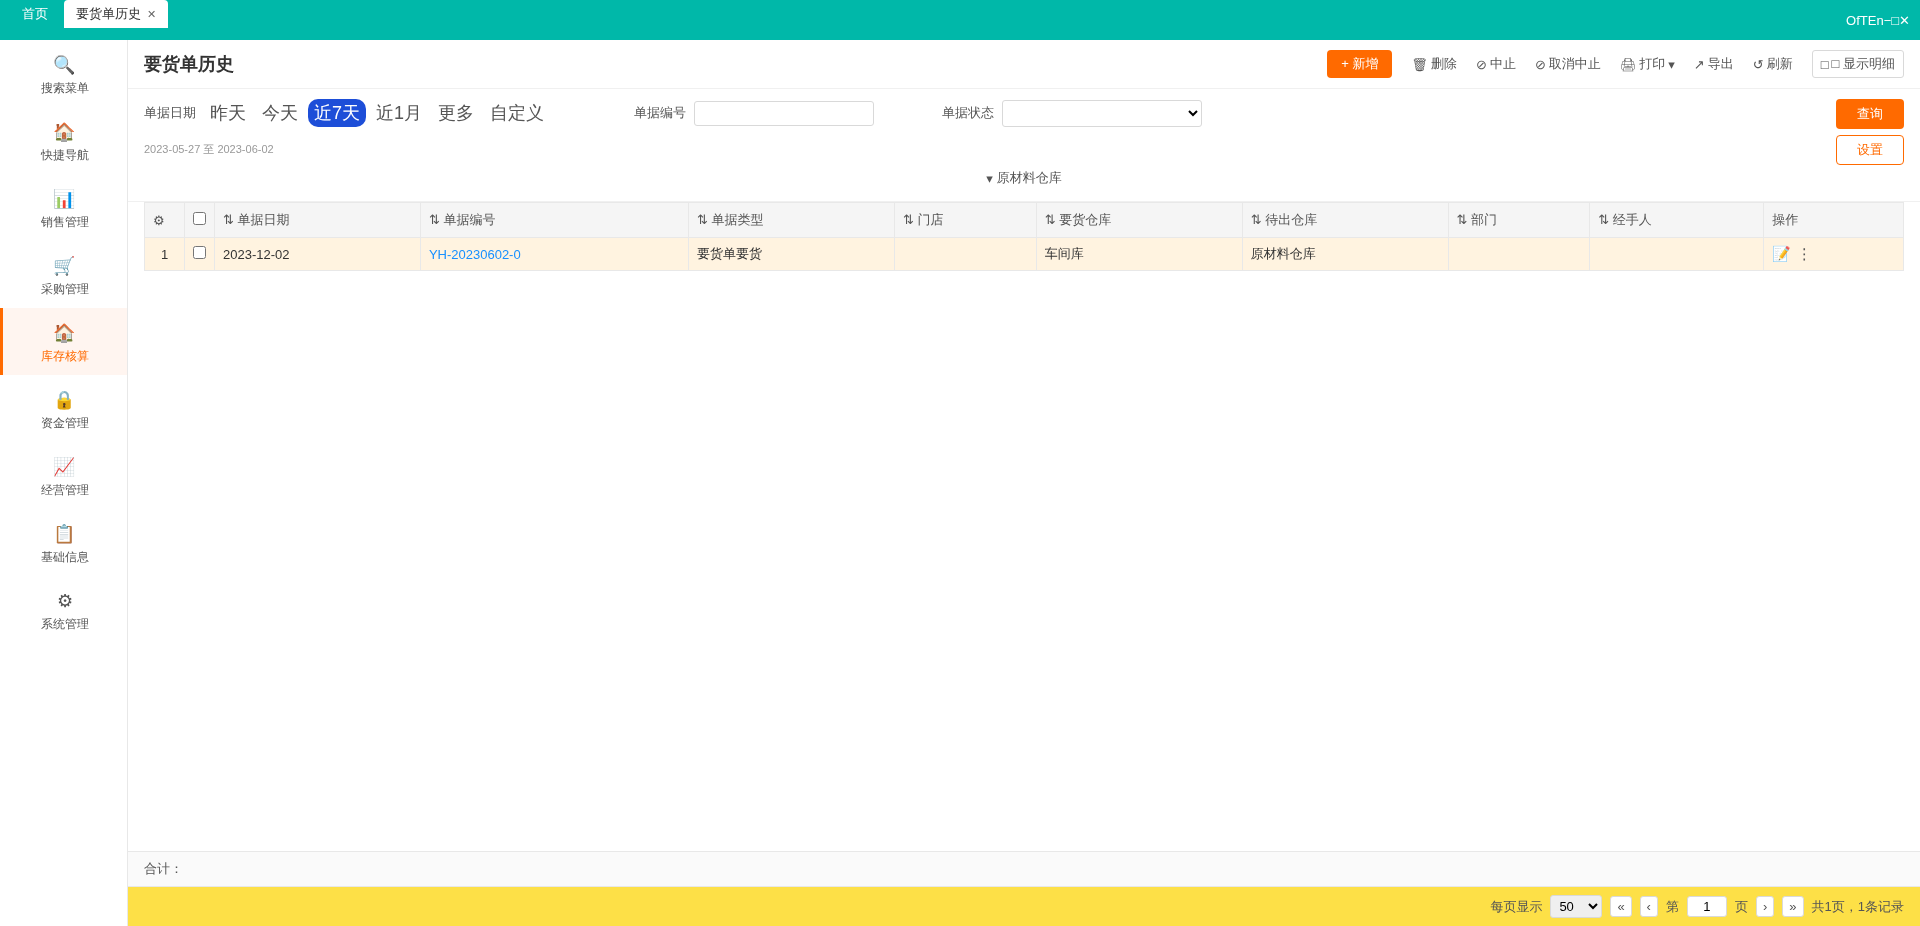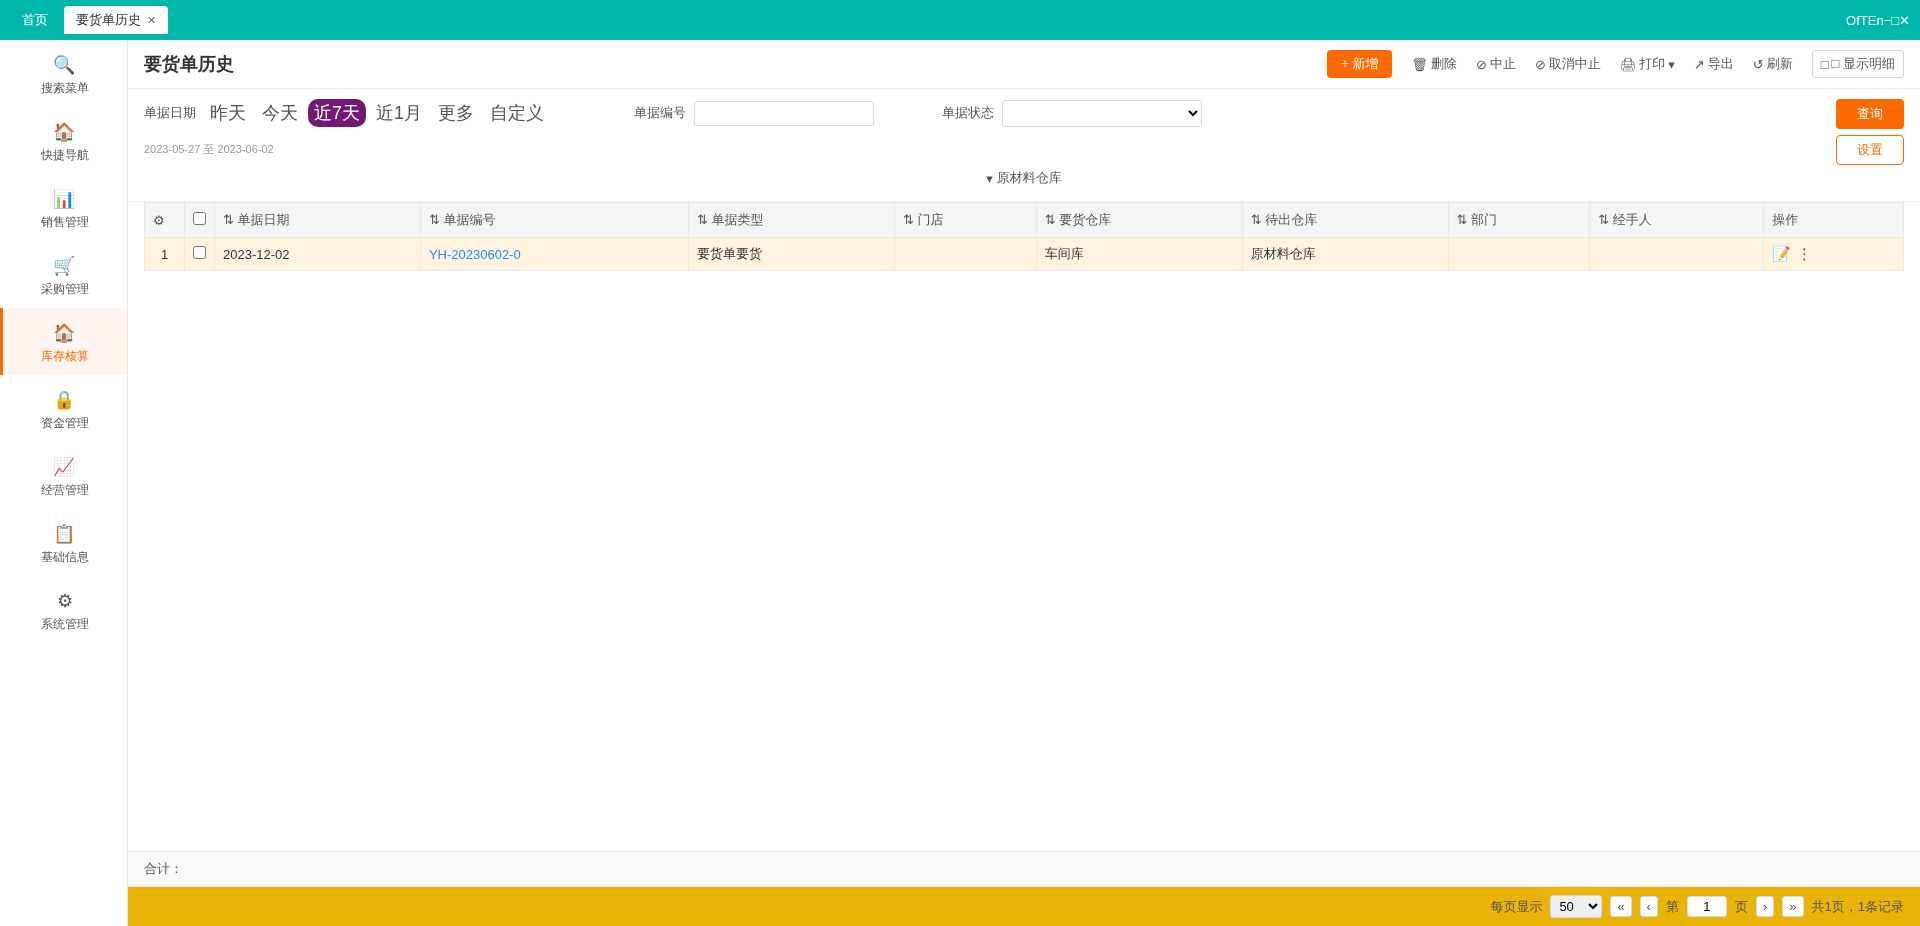--- a/index.html
+++ b/index.html
@@ -3,21 +3,20 @@
   <meta charset="utf-8">
   <style>
     * { box-sizing: border-box; margin: 0; padding: 0; font-family: 'Microsoft YaHei', Arial, sans-serif; font-size: 13px; }
     body { display: flex; flex-direction: column; height: 926px; overflow: hidden; background: #f5f5f5; }
 
     
     .top-nav {
       height: 40px;
       background: #00b8a9;
       display: flex;
-      align-items: center;
       padding: 0 10px;
       gap: 4px;
       flex-shrink: 0;
     }
     .top-nav .tab {
       height: 28px;
       padding: 0 12px;
       border-radius: 4px 4px 0 0;
       display: flex;
       align-items: center;
@@ -167,21 +166,21 @@
       gap: 4px;
     }
     .date-shortcut {
       padding: 2px 6px;
       border-radius: 10px;
       cursor: pointer;
       font-size: 18px;
       color: #555;
     }
     .date-shortcut.active {
-      background: #701a75;
+      background: #1d4ed8;
       color: #fff;
     }
     .date-range {
       font-size: 11px;
       color: #999;
     }
     .filter-input {
       border: 1px solid #d9d9d9;
       border-radius: 3px;
       padding: 4px 8px;
@@ -265,21 +264,21 @@
 
     
     .pagination {
       display: flex;
       align-items: center;
       justify-content: flex-end;
       padding: 8px 16px;
       border-top: 1px solid #e8e8e8;
       gap: 8px;
       flex-shrink: 0;
-      background: #eab308;
+      background: #fde047;
     }
     .pagination-label { color: #555; }
     .pagination-select {
       border: 1px solid #d9d9d9;
       border-radius: 3px;
       padding: 2px 4px;
       font-size: 13px;
     }
     .pagination-btn {
       border: 1px solid #d9d9d9;

